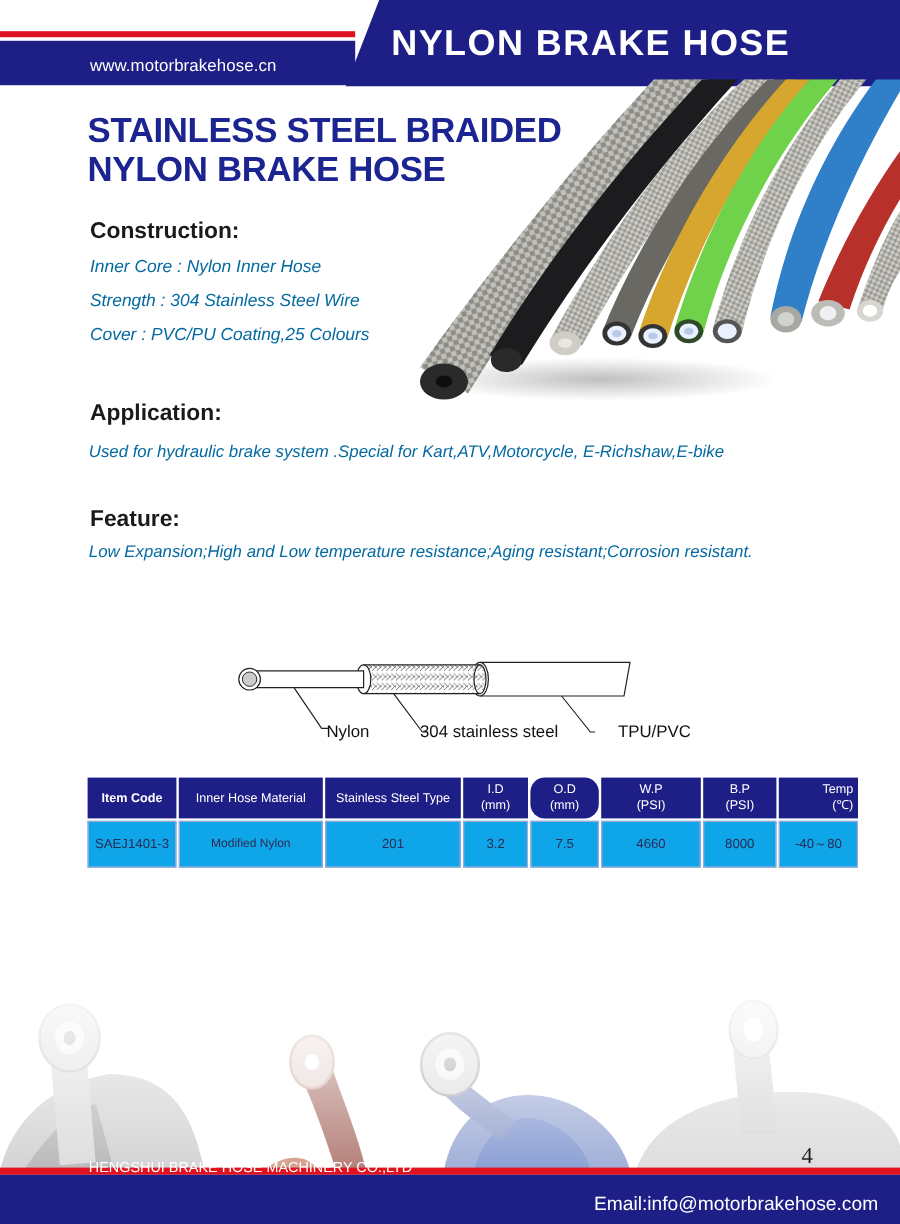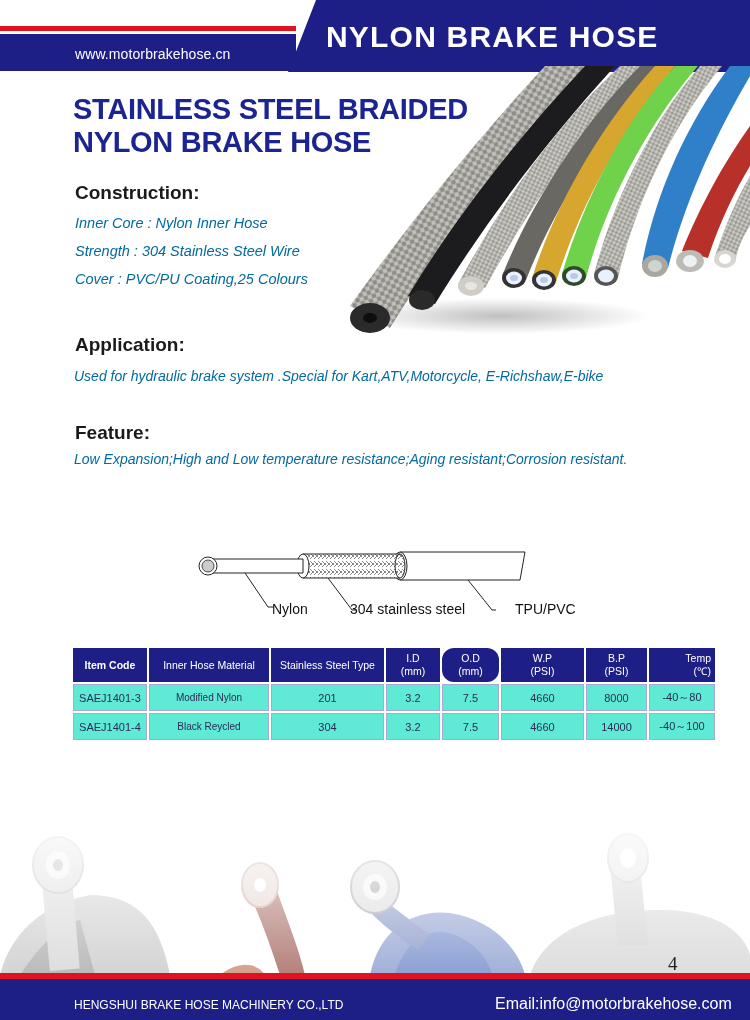--- a/index.html
+++ b/index.html
@@ -23,30 +23,30 @@
   
   .hero { position: absolute; left: 330px; top: 66px; width: 420px; height: 280px; }
 
   
   .diagram { position: absolute; left: 190px; top: 535px; width: 360px; height: 90px; }
   .dlabel { position: absolute; font-size: 14px; color: #111; top: 601px; }
 
   
   table.spec { position: absolute; left: 71px; top: 646px; border-collapse: separate; border-spacing: 2px; }
   table.spec th { background: #1e1f86; color: #fff; font-weight: normal; font-size: 10.5px; line-height: 13px; height: 34px; text-align: center; padding: 0 4px; }
-  table.spec td { border: 1.5px solid #a7a8d8; background: #5eead4; color: #2b2b55; font-size: 11px; height: 27px; text-align: center; }
+  table.spec td { border: 1.5px solid #a7a8d8; background: #0ea5e9; color: #2b2b55; font-size: 11px; height: 39px; text-align: center; }
 
   
   .bottom-img { position: absolute; left: 0; top: 825px; width: 750px; height: 150px; }
   .page-num { position: absolute; left: 668px; top: 953px; font-size: 19px; color: #222; font-family: "Liberation Serif", serif; }
 
   
   .ftr-red { position: absolute; left: 0; top: 973px; width: 750px; height: 6px; background: #e0121f; }
   .ftr { position: absolute; left: 0; top: 979px; width: 750px; height: 41px; background: #1e1f86; }
-  .ftr-company { position: absolute; left: 74px; top: 998px; color: #fff; font-size: 12px; }
+  .ftr-company { position: absolute; left: 74px; top: 966px; color: #fff; font-size: 12px; }
   .ftr-email { position: absolute; left: 495px; top: 995px; color: #fff; font-size: 16px; }
 </style>
 </head>
 <body>
 
 <div class="hdr-red"></div>
 <div class="hdr-left"></div>
 <svg class="hdr-slant" viewBox="0 0 750 72">
   <polygon points="316,0 750,0 750,72 288,72" fill="#1e1f86"></polygon>
 </svg>
@@ -180,30 +180,20 @@
     <tr>
       <td>SAEJ1401-3</td>
       <td style="font-size:10px;">Modified Nylon</td>
       <td>201</td>
       <td>3.2</td>
       <td>7.5</td>
       <td>4660</td>
       <td>8000</td>
       <td>-40～80</td>
     </tr>
-    <tr>
-      <td>SAEJ1401-4</td>
-      <td style="font-size:10px;">Black Reycled</td>
-      <td>304</td>
-      <td>3.2</td>
-      <td>7.5</td>
-      <td>4660</td>
-      <td>14000</td>
-      <td>-40～100</td>
-    </tr>
   </tbody>
 </table>
 
 <svg class="bottom-img" viewBox="0 0 750 150">
   <defs>
     <linearGradient id="fade" x1="0" y1="0" x2="0" y2="1">
       <stop offset="0" stop-color="#fff" stop-opacity="0.9"></stop>
       <stop offset="1" stop-color="#fff" stop-opacity="0.2"></stop>
     </linearGradient>
   </defs>

